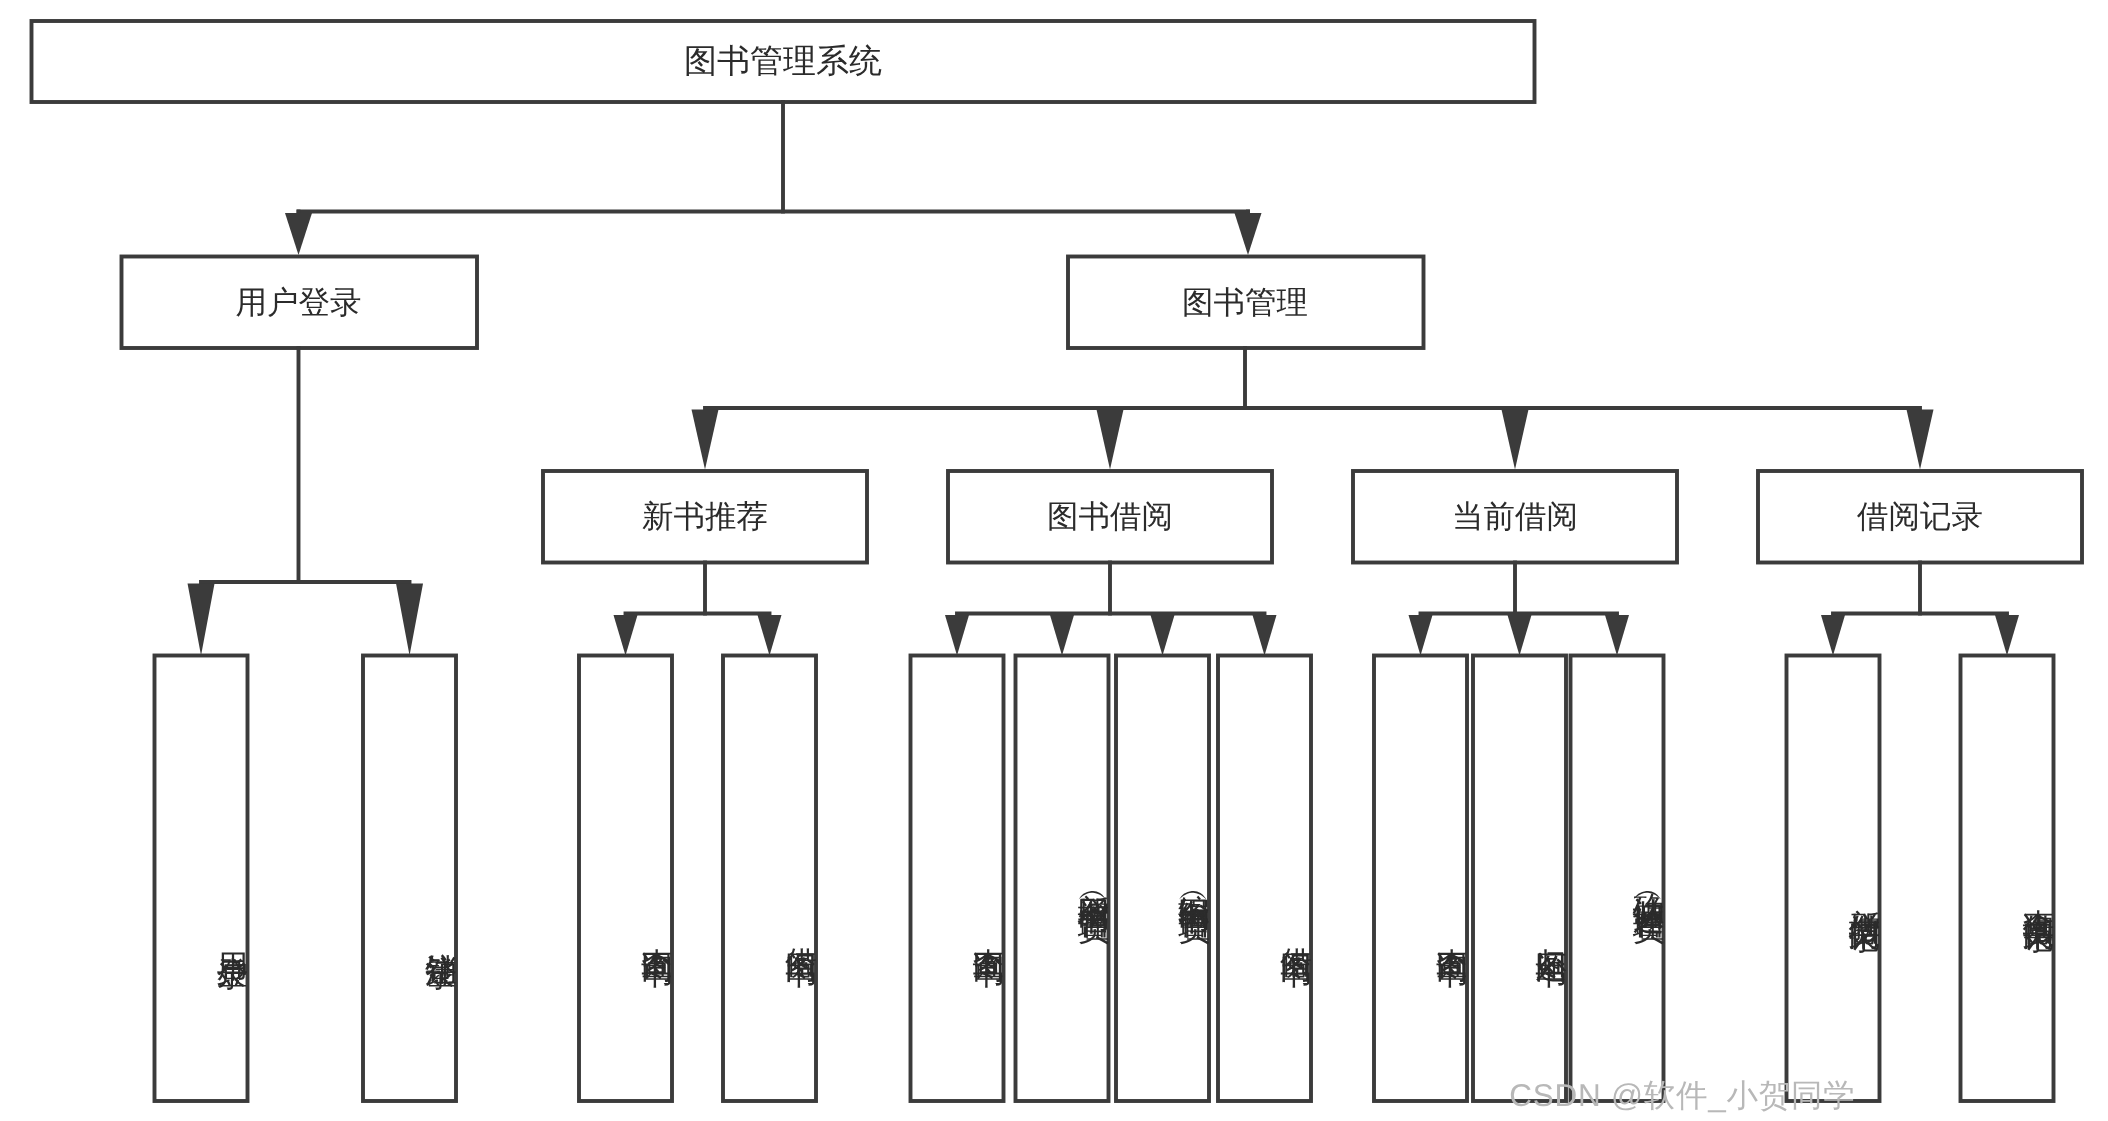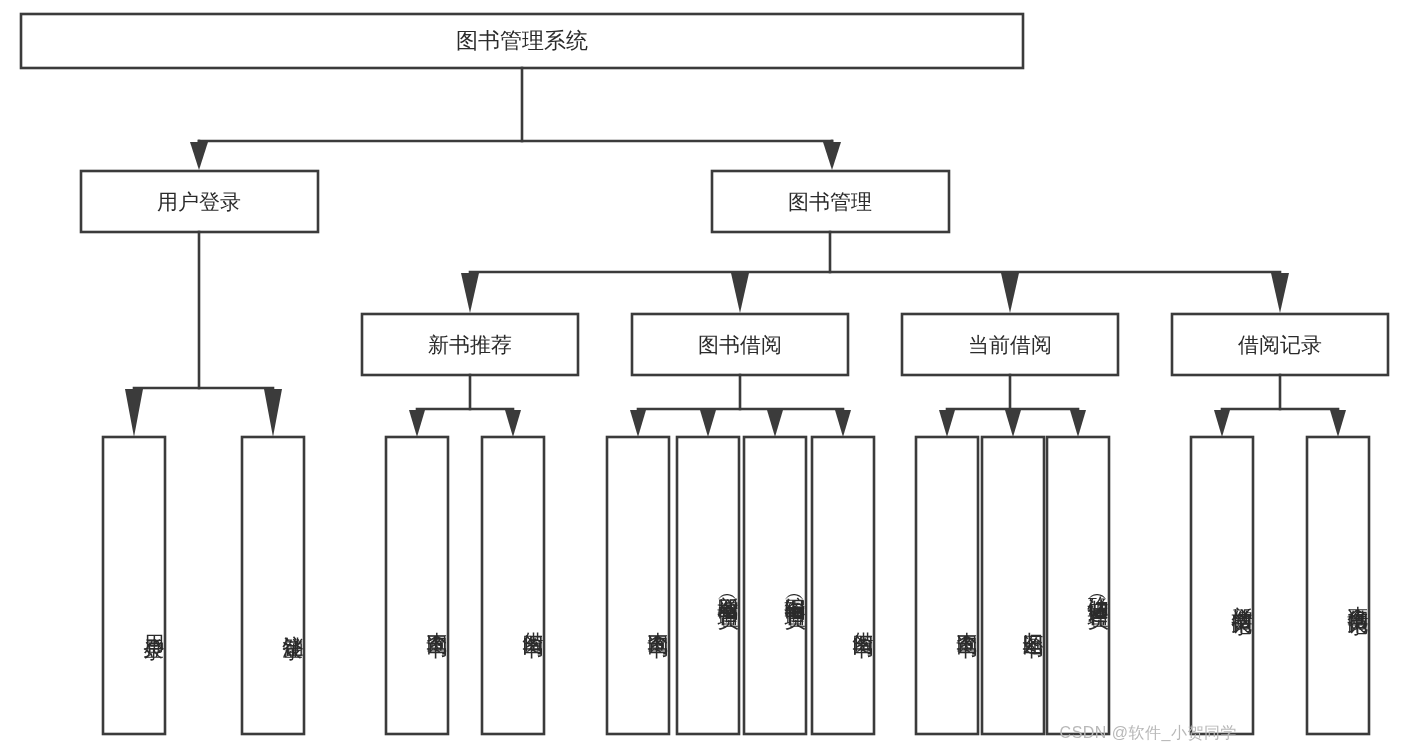--- a/index.html
+++ b/index.html
@@ -69,21 +69,21 @@
     pointer-events: none;
     display: flex;
     align-items: flex-start;
     justify-content: center;
   }
   .watermark {
     position: absolute;
     right: 10px;
     bottom: 3px;
     font-family: "Liberation Sans", "DejaVu Sans", sans-serif;
-    font-size: 16px;
+    font-size: 21px;
     color: #b8b8b8;
     letter-spacing: 0.5px;
     user-select: none;
     margin-top: 44px;
   }
 </style>
 </head>
 <body>
 
 <div id="diagram-root">

